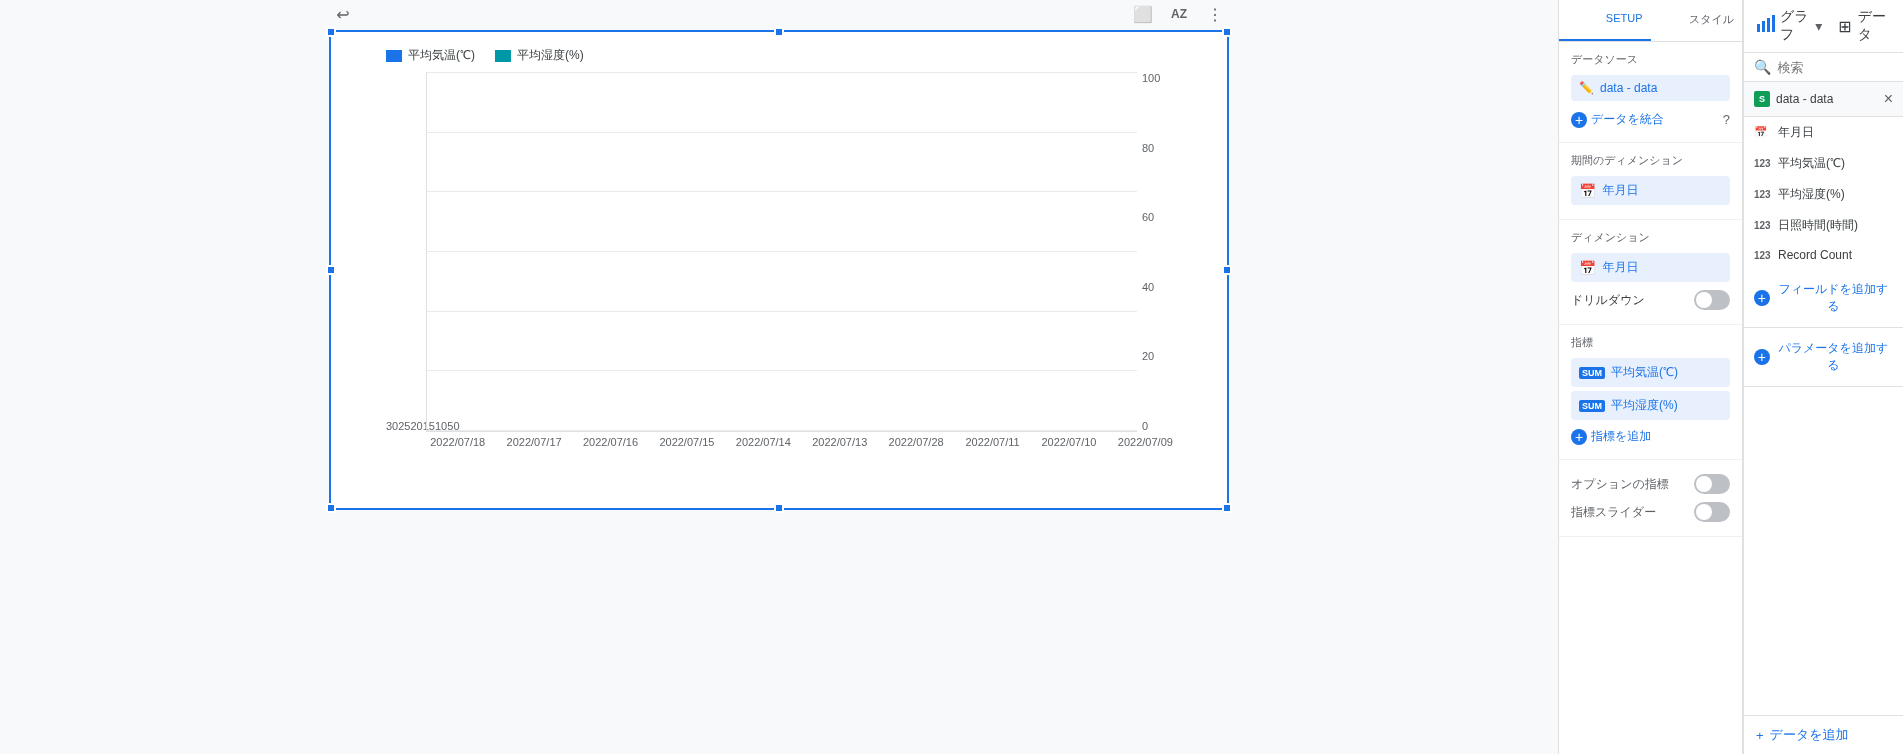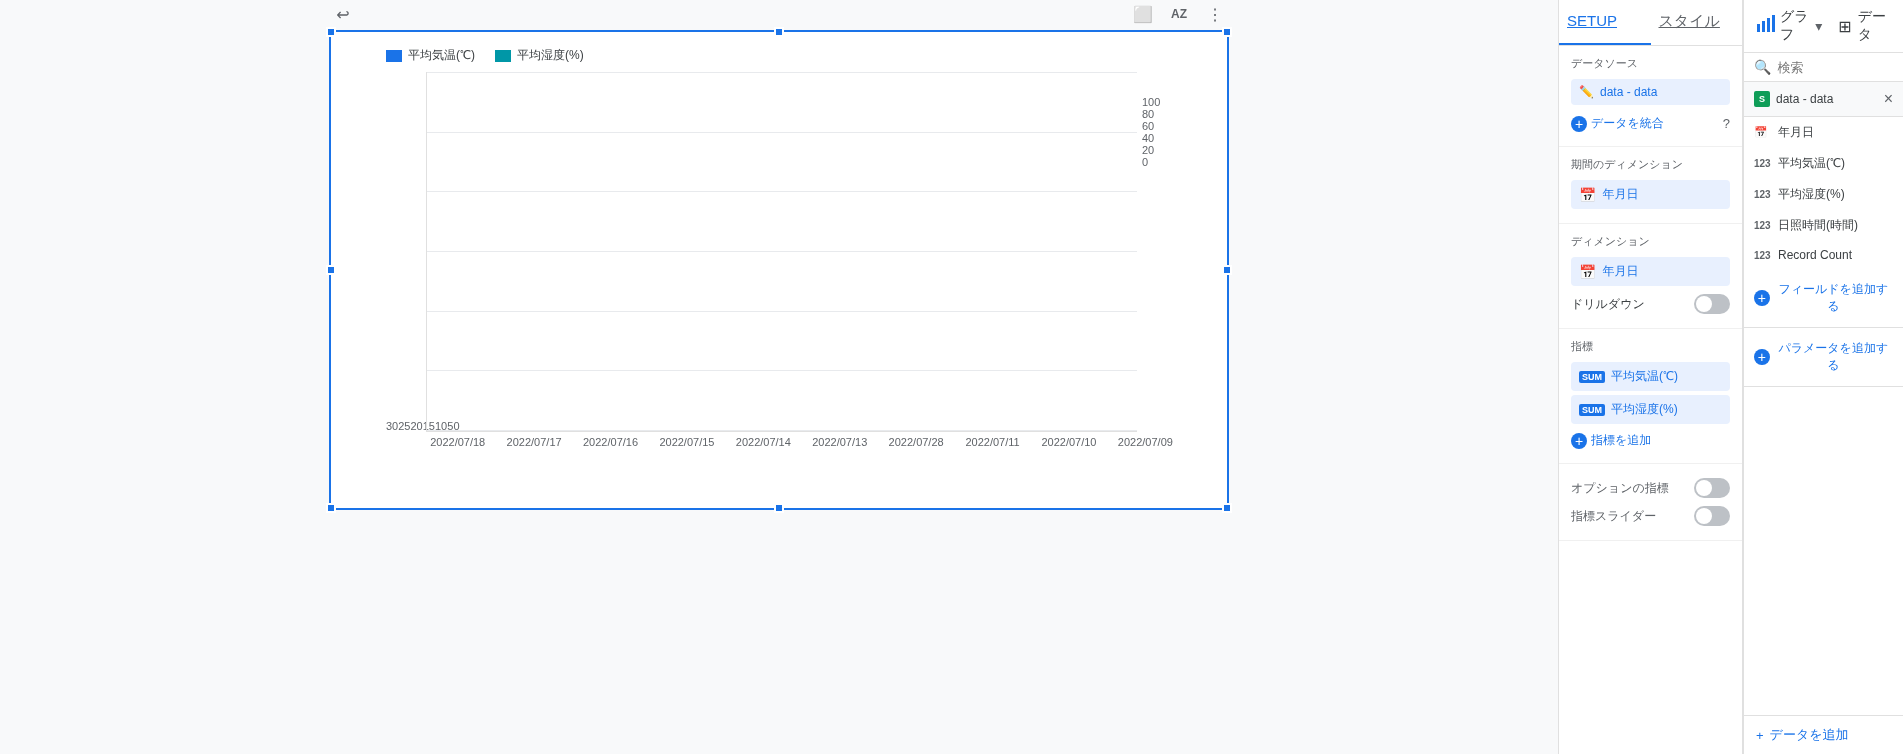--- a/index.html
+++ b/index.html
@@ -116,26 +116,25 @@
       padding-right: 5px;
       font-size: 11px;
       color: #5f6368;
     }
 
     .y-axis-right {
       width: 40px;
       position: relative;
       display: flex;
       flex-direction: column;
-      justify-content: flex-start;
+      justify-content: space-between;
       align-items: flex-start;
       padding-left: 5px;
       font-size: 11px;
       color: #5f6368;
-      margin-top: 24px;
     }
 
     .bars-container {
       flex: 1;
       position: relative;
       border-left: 1px solid #e0e0e0;
       border-bottom: 1px solid #e0e0e0;
     }
 
     .grid-lines {
@@ -203,27 +202,26 @@
     }
 
     .panel-tabs {
       display: flex;
       border-bottom: 1px solid #e0e0e0;
     }
 
     .panel-tab {
       flex: 1;
       padding: 12px 8px;
-      text-align: left;
-      cursor: pointer;
-      font-size: 15px;
+      text-align: right;
+      cursor: pointer;
+      font-size: 11px;
       font-weight: 500;
       color: #5f6368;
       border-bottom: 2px solid transparent;
-      text-decoration: underline;
     }
 
     .panel-tab.active {
       color: #1a73e8;
       border-bottom: 2px solid #1a73e8;
     }
 
     .section {
       padding: 10px 12px;
       border-bottom: 1px solid #f0f0f0;

